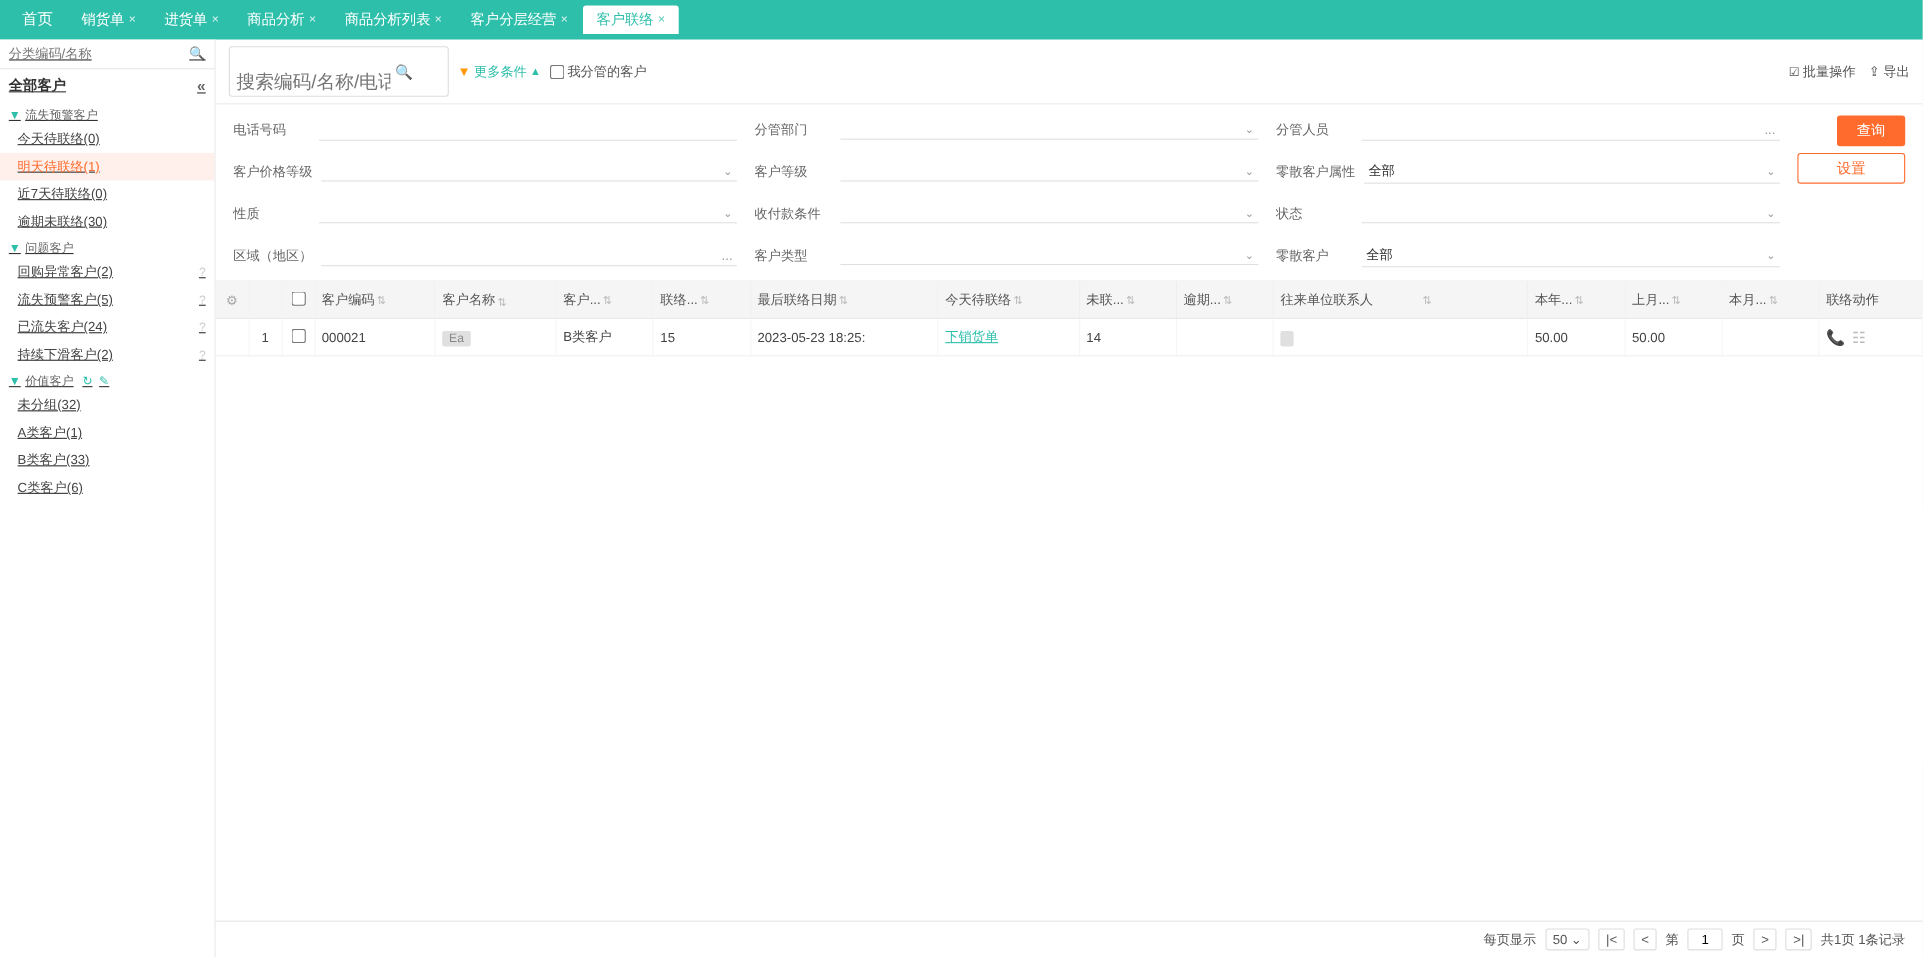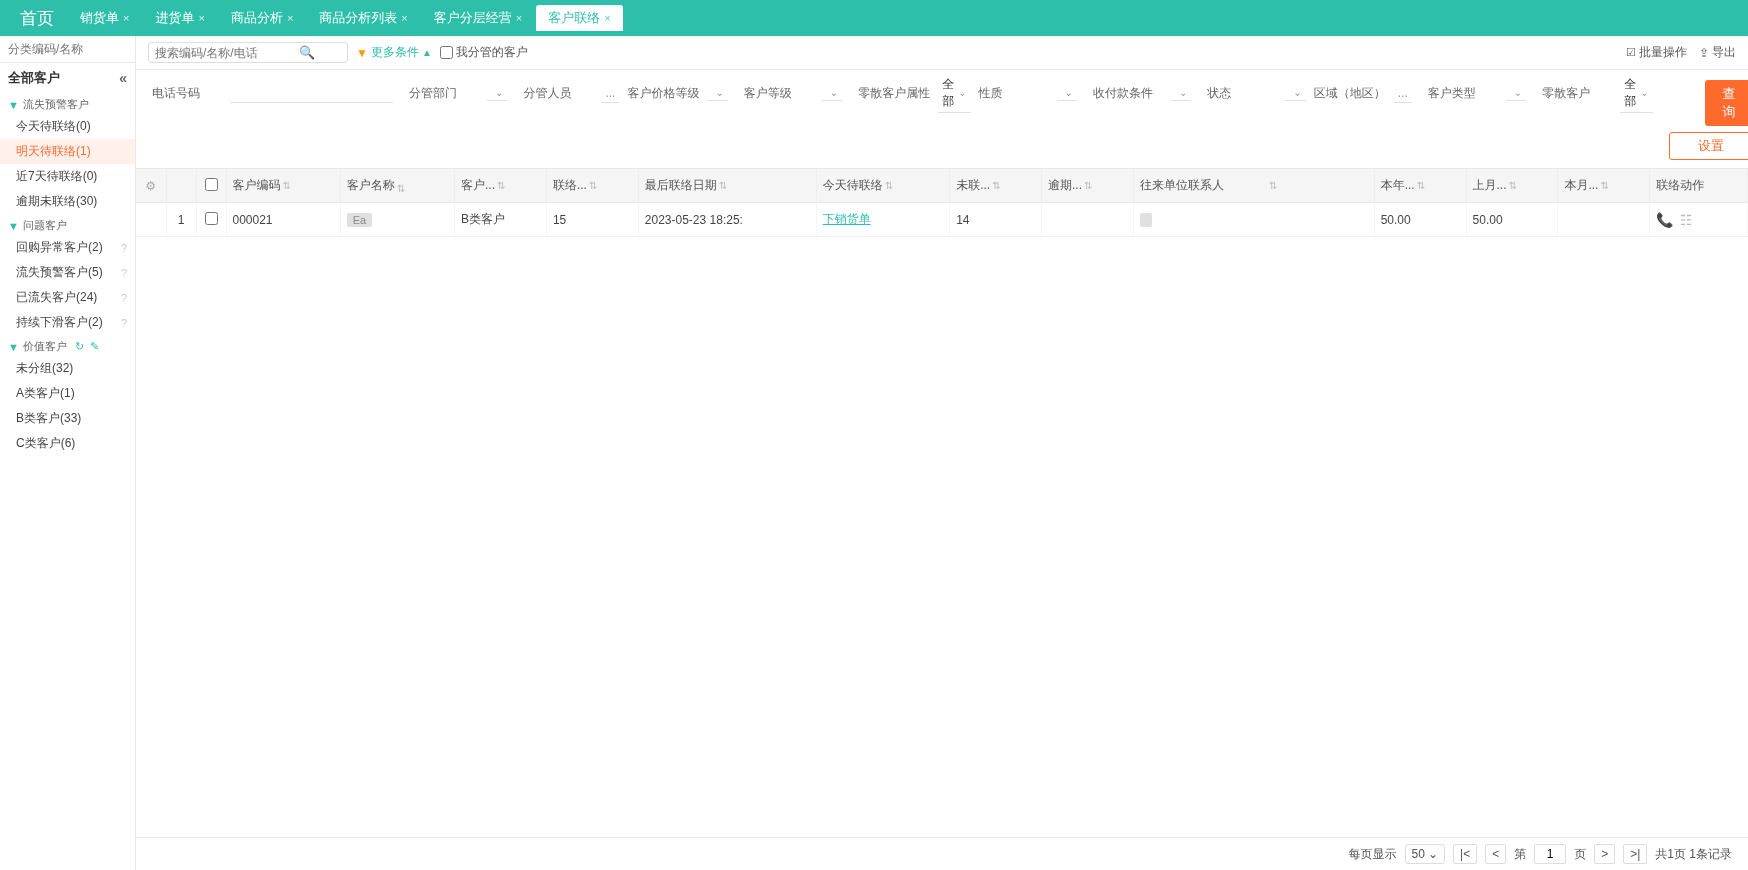--- a/index.html
+++ b/index.html
@@ -20,37 +20,38 @@
       cursor: pointer;
       font-size: 13px;
       border-radius: 3px 3px 0 0;
       display: flex;
       align-items: center;
       gap: 4px;
       white-space: nowrap;
     }
     .nav-item.active { background: #fff; color: #2ebfab; }
     .nav-item .close-x { font-size: 11px; opacity: 0.8; }
-    .nav-home { font-size: 17px; }
+    .nav-home { font-size: 14px; }
 
     
     .main-layout {
       display: flex;
       height: calc(100vh - 36px);
     }
 
     
     .sidebar {
-      width: 136px;
+      width: 196px;
       background: #fff;
       border-right: 1px solid #e8e8e8;
       display: flex;
       flex-direction: column;
       overflow-y: auto;
       flex-shrink: 0;
+      text-decoration: underline;
     }
     .sidebar-search {
       display: flex;
       align-items: center;
       padding: 6px 8px;
       border-bottom: 1px solid #e8e8e8;
       gap: 4px;
     }
     .sidebar-search input {
       flex: 1;
@@ -112,23 +113,24 @@
       align-items: center;
       border: 1px solid #ddd;
       border-radius: 3px;
       padding: 2px 6px;
       gap: 4px;
       width: 200px;
     }
     .search-input-wrap input {
       border: none;
       outline: none;
-      font-size: 12px;
+      font-size: 17px;
       color: #999;
       width: 150px;
+      margin-top: 20px;
     }
     .more-filter-btn {
       display: flex;
       align-items: center;
       gap: 3px;
       color: #2ebfab;
       cursor: pointer;
       font-size: 12px;
     }
     .my-customer-check {
@@ -292,20 +294,21 @@
       display: flex;
       gap: 16px;
       padding: 8px 16px;
       background: #fff;
       border-bottom: 1px solid #e8e8e8;
       align-items: stretch;
     }
     .filter-rows-col {
       flex: 1;
       display: flex;
+      flex-direction: column;
       gap: 8px;
     }
     .filter-row-3 {
       display: grid;
       grid-template-columns: 1fr 1fr 1fr;
       gap: 8px 16px;
     }
     .filter-buttons {
       display: flex;
       flex-direction: column;

